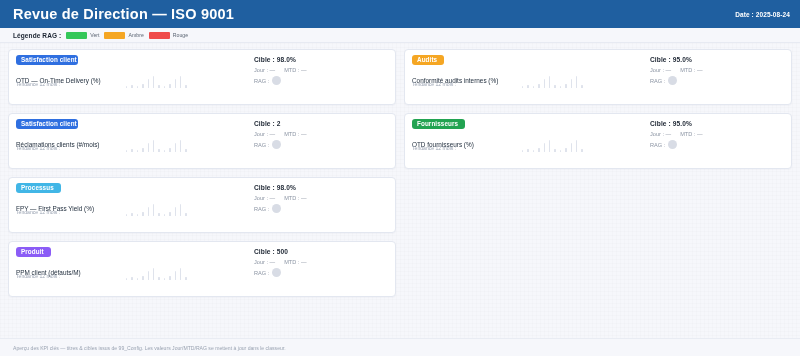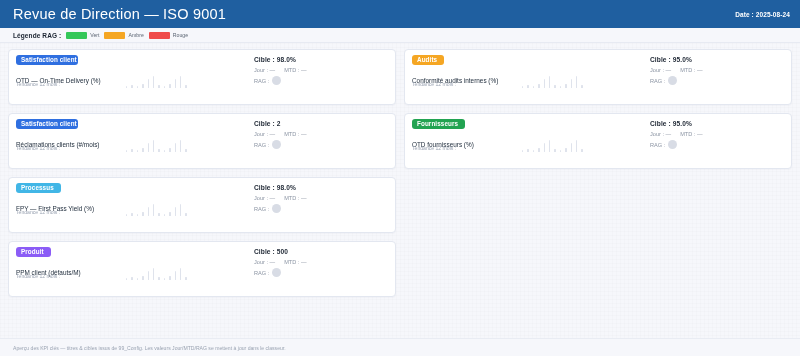--- a/index.html
+++ b/index.html
@@ -23,21 +23,21 @@
     height: 28px;
     background: #1f5fa0;
     display: flex;
     align-items: center;
     justify-content: space-between;
     padding: 0 10px 0 13px;
   }
   .titlebar h1 {
     color: #ffffff;
     font-size: 14.5px;
-    font-weight: normal;
+    font-weight: bold;
     letter-spacing: 0.2px;
     white-space: nowrap;
   }
   .titlebar .date {
     color: #ffffff;
     font-size: 6.5px;
     font-weight: bold;
     letter-spacing: 0.1px;
     white-space: nowrap;
   }

